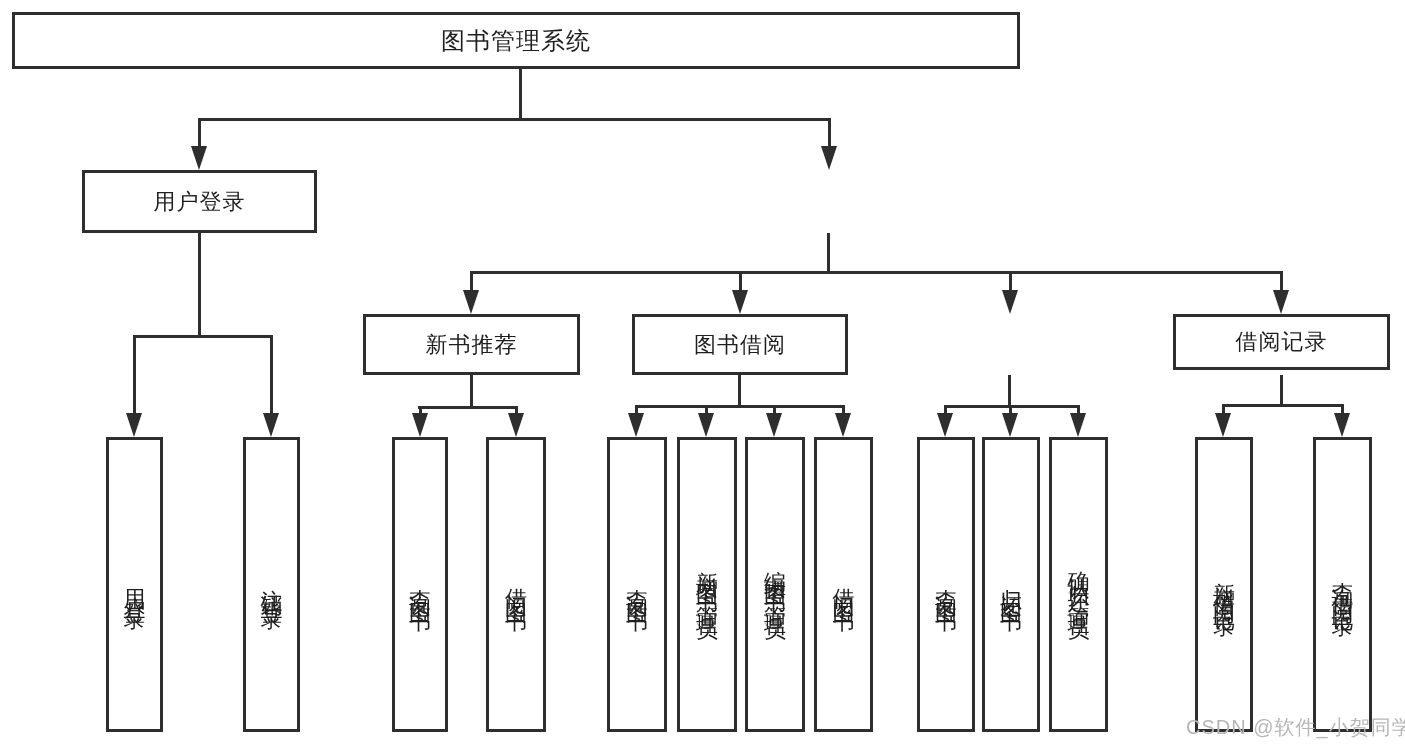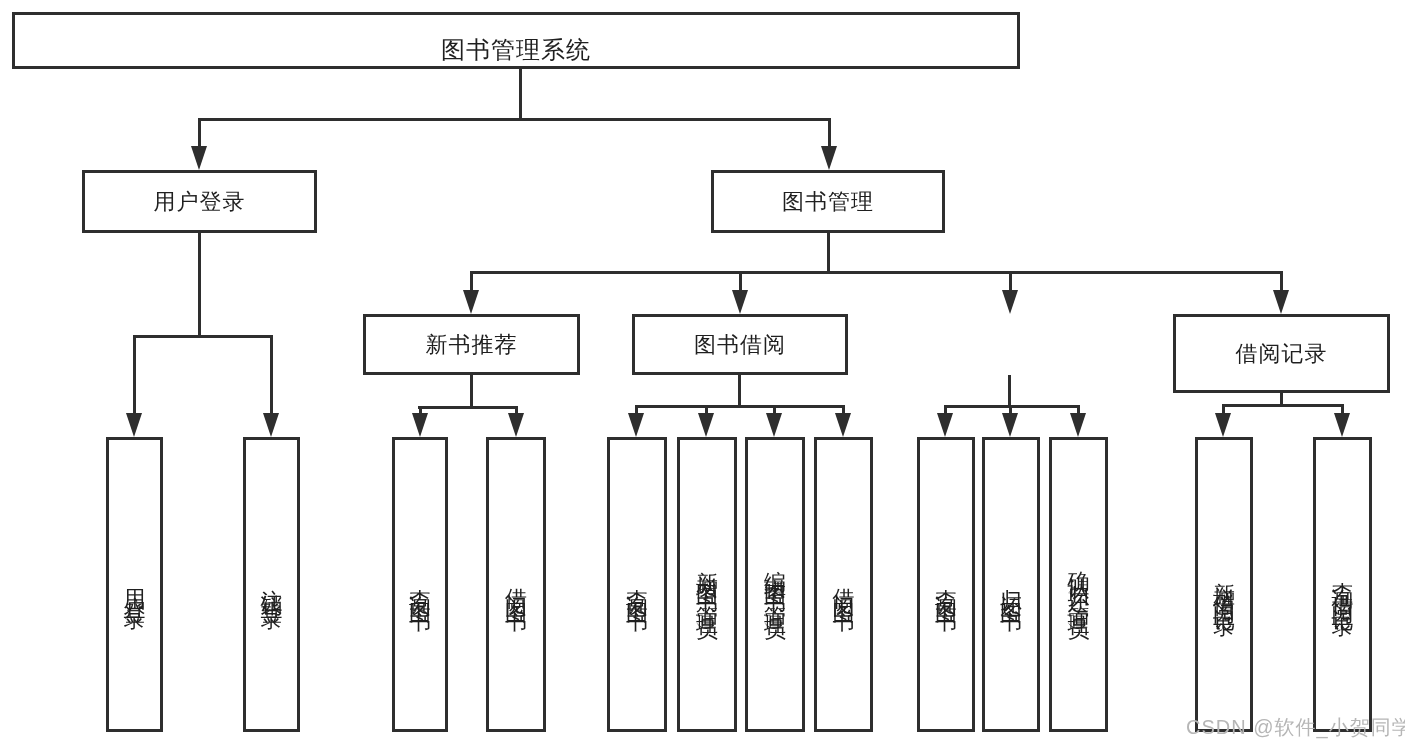--- a/index.html
+++ b/index.html
@@ -12,21 +12,21 @@
   .hl{position:absolute;height:3px;background:#2e2e2e;}
   .ah{position:absolute;width:0;height:0;
       border-left:8px solid transparent;border-right:8px solid transparent;
       border-top:24px solid #2e2e2e;}
   
   .node{
     position:absolute;border:3px solid #2e2e2e;background:#ffffff;
     display:flex;align-items:center;justify-content:center;
     box-sizing:border-box;font-size:22px;letter-spacing:1px;
   }
-  .node.root{font-size:24px;align-items:flex-end;}
+  .node.root{font-size:24px;}
   .leaf{
     position:absolute;top:437px;height:295px;border:3px solid #2e2e2e;
     background:#ffffff;box-sizing:border-box;
     display:flex;align-items:center;justify-content:center;
   }
   .vtext{
     writing-mode:vertical-rl;text-orientation:upright;
     font-size:22px;letter-spacing:7px;line-height:1;white-space:nowrap;
   }
   .watermark{
@@ -98,31 +98,28 @@
   <div class="ah" style="left:1215px;top:413px"></div>
   <div class="ah" style="left:1334px;top:413px"></div>
 
   <div class="node root" style="left:12px;top:12px;width:1008px;height:57px">
     <span>图书管理系统</span>
   </div>
 
   <div class="node" style="left:82px;top:170px;width:235px;height:63px">
     <span>用户登录</span>
   </div>
-  <div class="node" style="left:711px;top:170px;width:234px;height:63px">
-    <span>图书管理</span>
-  </div>
 
   <div class="node" style="left:363px;top:314px;width:217px;height:61px">
     <span>新书推荐</span>
   </div>
   <div class="node" style="left:632px;top:314px;width:216px;height:61px">
     <span>图书借阅</span>
   </div>
-  <div class="node" style="left:1173px;top:314px;width:217px;height:79px">
+  <div class="node" style="left:1173px;top:314px;width:217px;height:56px">
     <span>借阅记录</span>
   </div>
 
   <div class="leaf" style="left:106px;width:57px">
     <span class="vtext">用户登录</span>
   </div>
   <div class="leaf" style="left:243px;width:57px">
     <span class="vtext">注销登录</span>
   </div>
 

